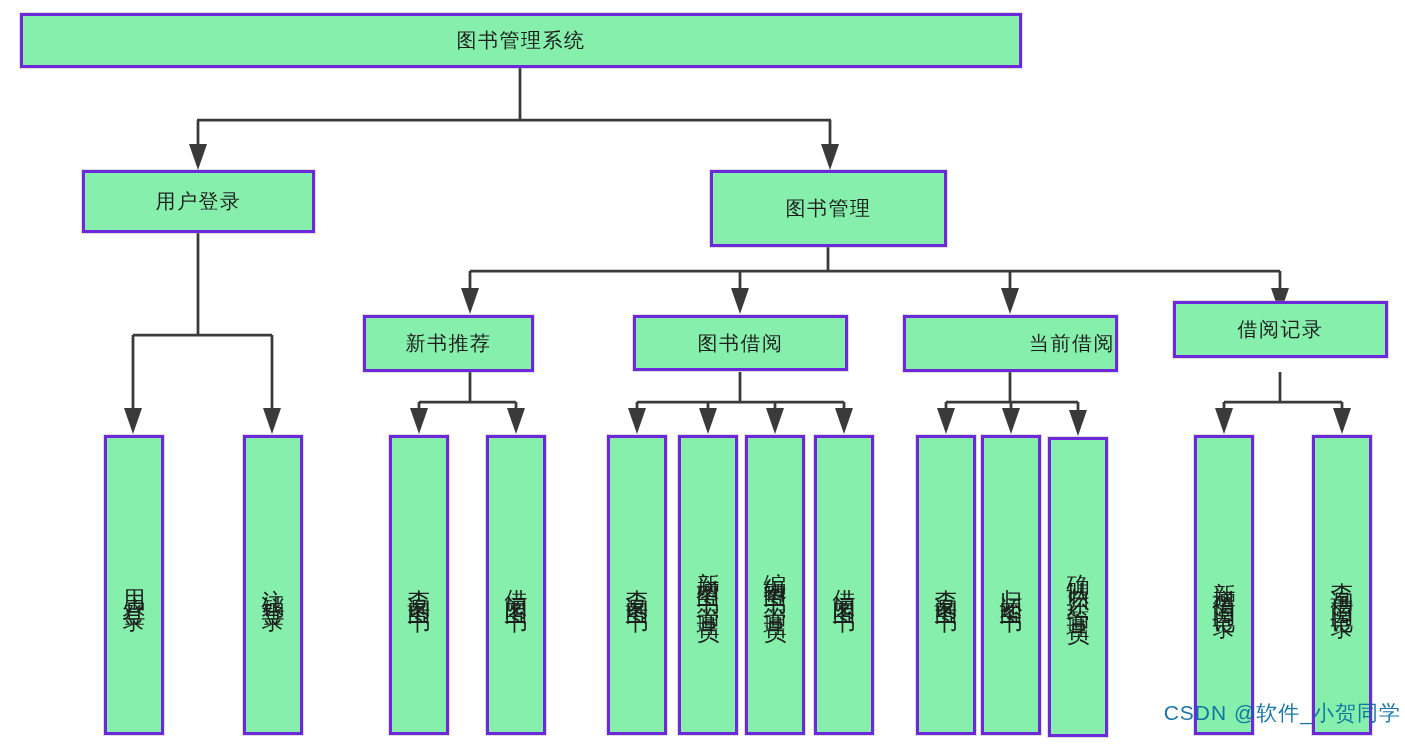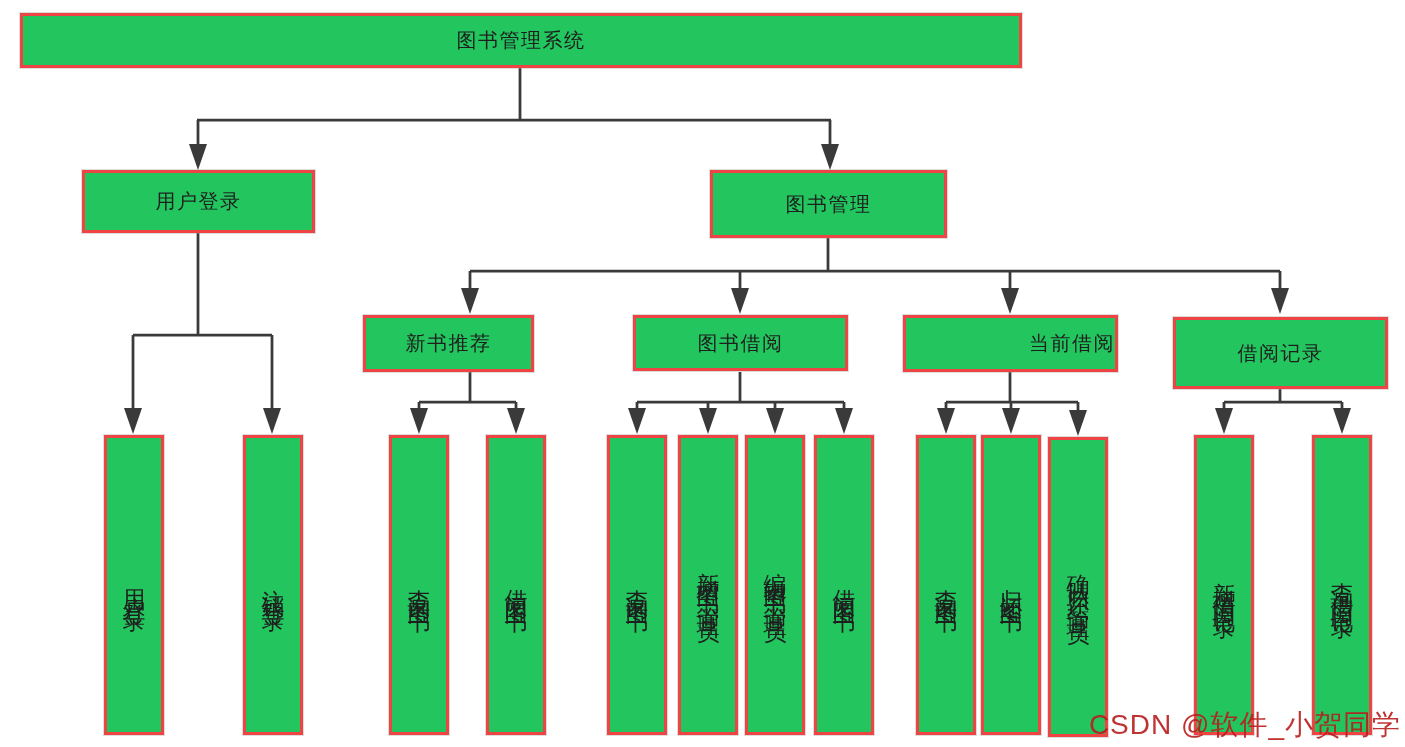--- a/index.html
+++ b/index.html
@@ -17,22 +17,22 @@
   }
   #connectors {
     position: absolute;
     left: 0;
     top: 0;
     z-index: 1;
   }
   .node {
     position: absolute;
     box-sizing: border-box;
-    border: 3px solid #ef4444;
-    background: #22c55e;
+    border: 3px solid #6d28d9;
+    background: #86efac;
     display: flex;
     align-items: center;
     justify-content: center;
     z-index: 2;
     box-shadow: 0 0 0 1px rgba(160,160,160,0.35);
   }
   .hnode span {
     font-size: 20px;
     color: #1e1e1e;
     letter-spacing: 1.5px;
@@ -43,23 +43,23 @@
     text-orientation: mixed;
     font-size: 23px;
     color: #1e1e1e;
     letter-spacing: 7px;
     line-height: 1;
     white-space: nowrap;
   }
   #watermark {
     position: absolute;
     right: 4px;
-    bottom: 3px;
-    font-size: 28px;
-    color: #b91c1c;
+    bottom: 20px;
+    font-size: 21px;
+    color: #0369a1;
     opacity: 0.9;
     z-index: 3;
     letter-spacing: 1px;
     white-space: nowrap;
   }
 </style>
 </head>
 <body>
 
 <div id="canvas">
@@ -104,34 +104,34 @@
     </g>
   </svg>
 
   <div class="node hnode" style="left:20px; top:13px; width:1002px; height:55px;">
     <span>图书管理系统</span>
   </div>
 
   <div class="node hnode" style="left:82px; top:170px; width:233px; height:63px;">
     <span>用户登录</span>
   </div>
-  <div class="node hnode" style="left:710px; top:170px; width:237px; height:68px;">
+  <div class="node hnode" style="left:710px; top:170px; width:237px; height:77px;">
     <span>图书管理</span>
   </div>
 
   <div class="node hnode" style="left:363px; top:315px; width:171px; height:57px;">
     <span>新书推荐</span>
   </div>
   <div class="node hnode" style="left:633px; top:315px; width:215px; height:56px;">
     <span>图书借阅</span>
   </div>
   <div class="node hnode" style="left:903px; top:315px; width:215px; height:57px;justify-content:flex-end;">
     <span>当前借阅</span>
   </div>
-  <div class="node hnode" style="left:1173px; top:317px; width:215px; height:72px;">
+  <div class="node hnode" style="left:1173px; top:301px; width:215px; height:57px;">
     <span>借阅记录</span>
   </div>
 
   <div class="node vnode" style="left:104px; top:435px; width:60px; height:300px;">
     <span>用户登录</span>
   </div>
   <div class="node vnode" style="left:243px; top:435px; width:60px; height:300px;">
     <span>注销登录</span>
   </div>
 

